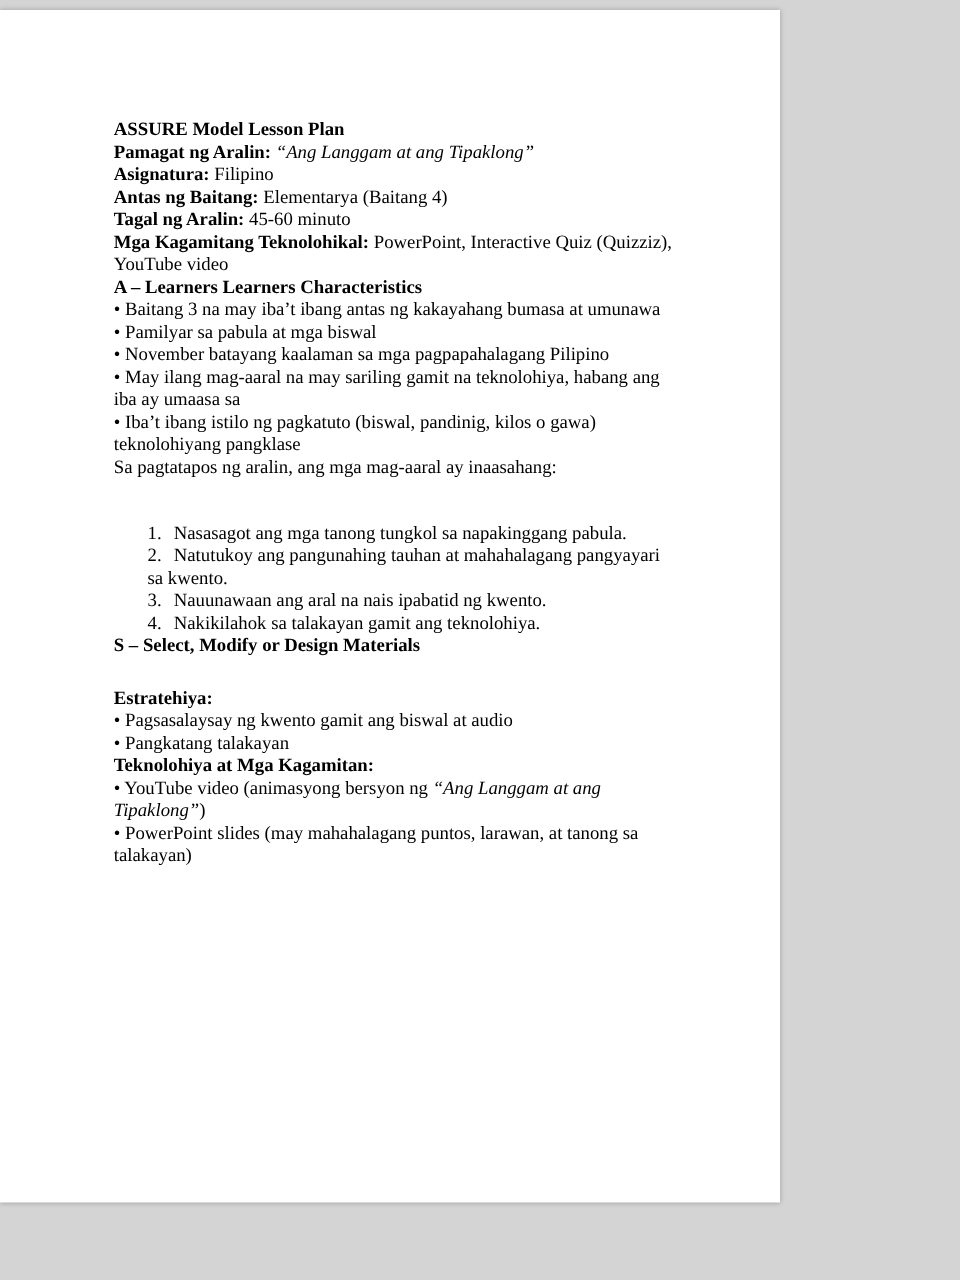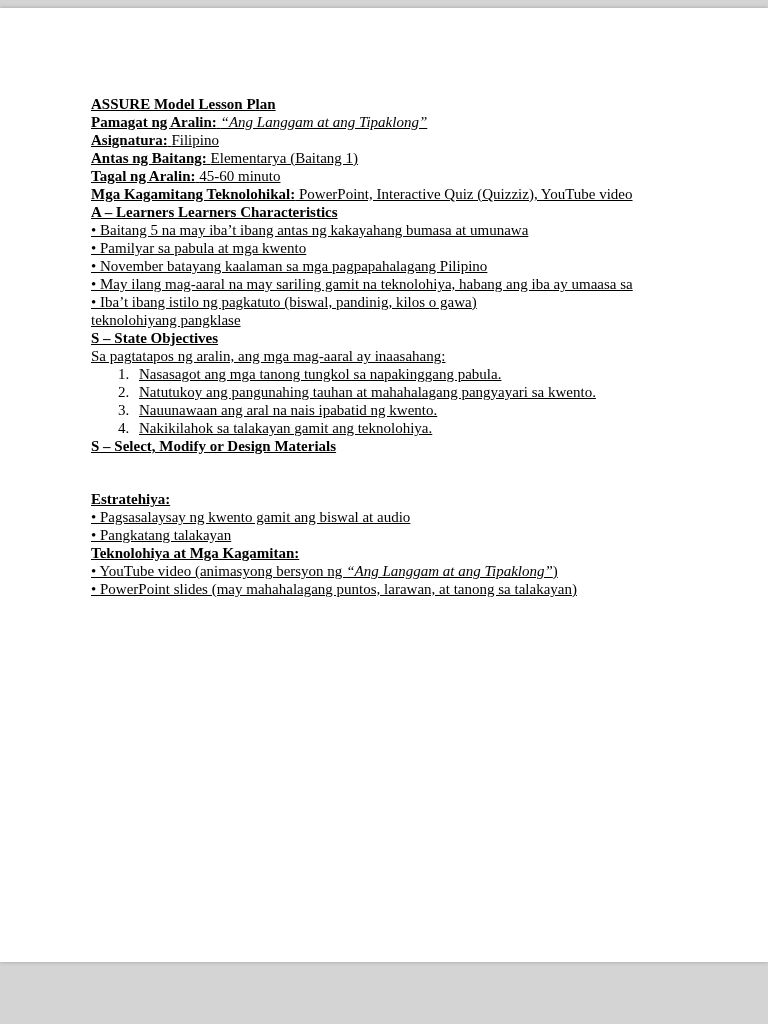--- a/index.html
+++ b/index.html
@@ -5,77 +5,75 @@
   html, body { margin: 0; padding: 0; }
   body {
     width: 768px;
     height: 1024px;
     background: var(--bg, #d4d4d4);
     color: #000;
     font-family: "Liberation Serif", serif;
     overflow: hidden;
   }
   .paper {
-    width: 768px;
+    width: 624px;
     height: 954px;
     margin-top: 8px;
     background: var(--paper, #ffffff);
     box-sizing: border-box;
     padding: 87px 80px 0 91px;
     font-size: 15px;
     line-height: 18px;
     box-shadow: 0 0 4px rgba(0,0,0,0.25);
-    text-decoration: underline;
   }
   .line { min-height: 18px; }
   .b { font-weight: bold; }
   .i { font-style: italic; }
   .mt1 { }  
-  .mt2 { margin-top: 35px; }  
-  .objectives { padding-left: 27px; }
+  .mt2 { margin-top: 24px; }  
+  .objectives { margin-top: 35px; padding-left: 27px; }
   .obj-num { display: inline-block; min-width: 21px; }
 </style>
 </head>
 <body>
 
 <div class="paper">
 
   <div class="line b">ASSURE Model Lesson Plan</div>
 
   <div class="line mt1">
     <span class="b">Pamagat ng Aralin:</span>
     <span class="i">“Ang Langgam at ang Tipaklong”</span>
   </div>
   <div class="line">
     <span class="b">Asignatura:</span>
     <span>Filipino</span>
   </div>
   <div class="line">
     <span class="b">Antas ng Baitang:</span>
-    <span>Elementarya (Baitang 1)</span>
+    <span>Elementarya (Baitang 4)</span>
   </div>
   <div class="line">
     <span class="b">Tagal ng Aralin:</span>
     <span>45-60 minuto</span>
   </div>
   <div class="line">
     <span class="b">Mga Kagamitang Teknolohikal:</span>
     <span>PowerPoint, Interactive Quiz (Quizziz), YouTube video</span>
   </div>
 
   <div class="line b mt1">A – Learners Learners Characteristics</div>
 
-  <div class="line mt1">• Baitang 5 na may iba’t ibang antas ng kakayahang bumasa at umunawa</div>
-  <div class="line mt1">• Pamilyar sa pabula at mga kwento</div>
+  <div class="line mt1">• Baitang 3 na may iba’t ibang antas ng kakayahang bumasa at umunawa</div>
+  <div class="line mt1">• Pamilyar sa pabula at mga biswal</div>
   <div class="line mt1">• November batayang kaalaman sa mga pagpapahalagang Pilipino</div>
   <div class="line mt1">• May ilang mag-aaral na may sariling gamit na teknolohiya, habang ang iba ay umaasa sa</div>
   <div class="line mt1">• Iba’t ibang istilo ng pagkatuto (biswal, pandinig, kilos o gawa)</div>
   <div class="line mt1">teknolohiyang pangklase</div>
 
-  <div class="line b mt1">S – State Objectives</div>
   <div class="line mt1">Sa pagtatapos ng aralin, ang mga mag-aaral ay inaasahang:</div>
 
   <div class="objectives">
     <div class="line">
       <span class="obj-num">1.</span><span>Nasasagot ang mga tanong tungkol sa napakinggang pabula.</span>
     </div>
     <div class="line">
       <span class="obj-num">2.</span><span>Natutukoy ang pangunahing tauhan at mahahalagang pangyayari sa kwento.</span>
     </div>
     <div class="line">

